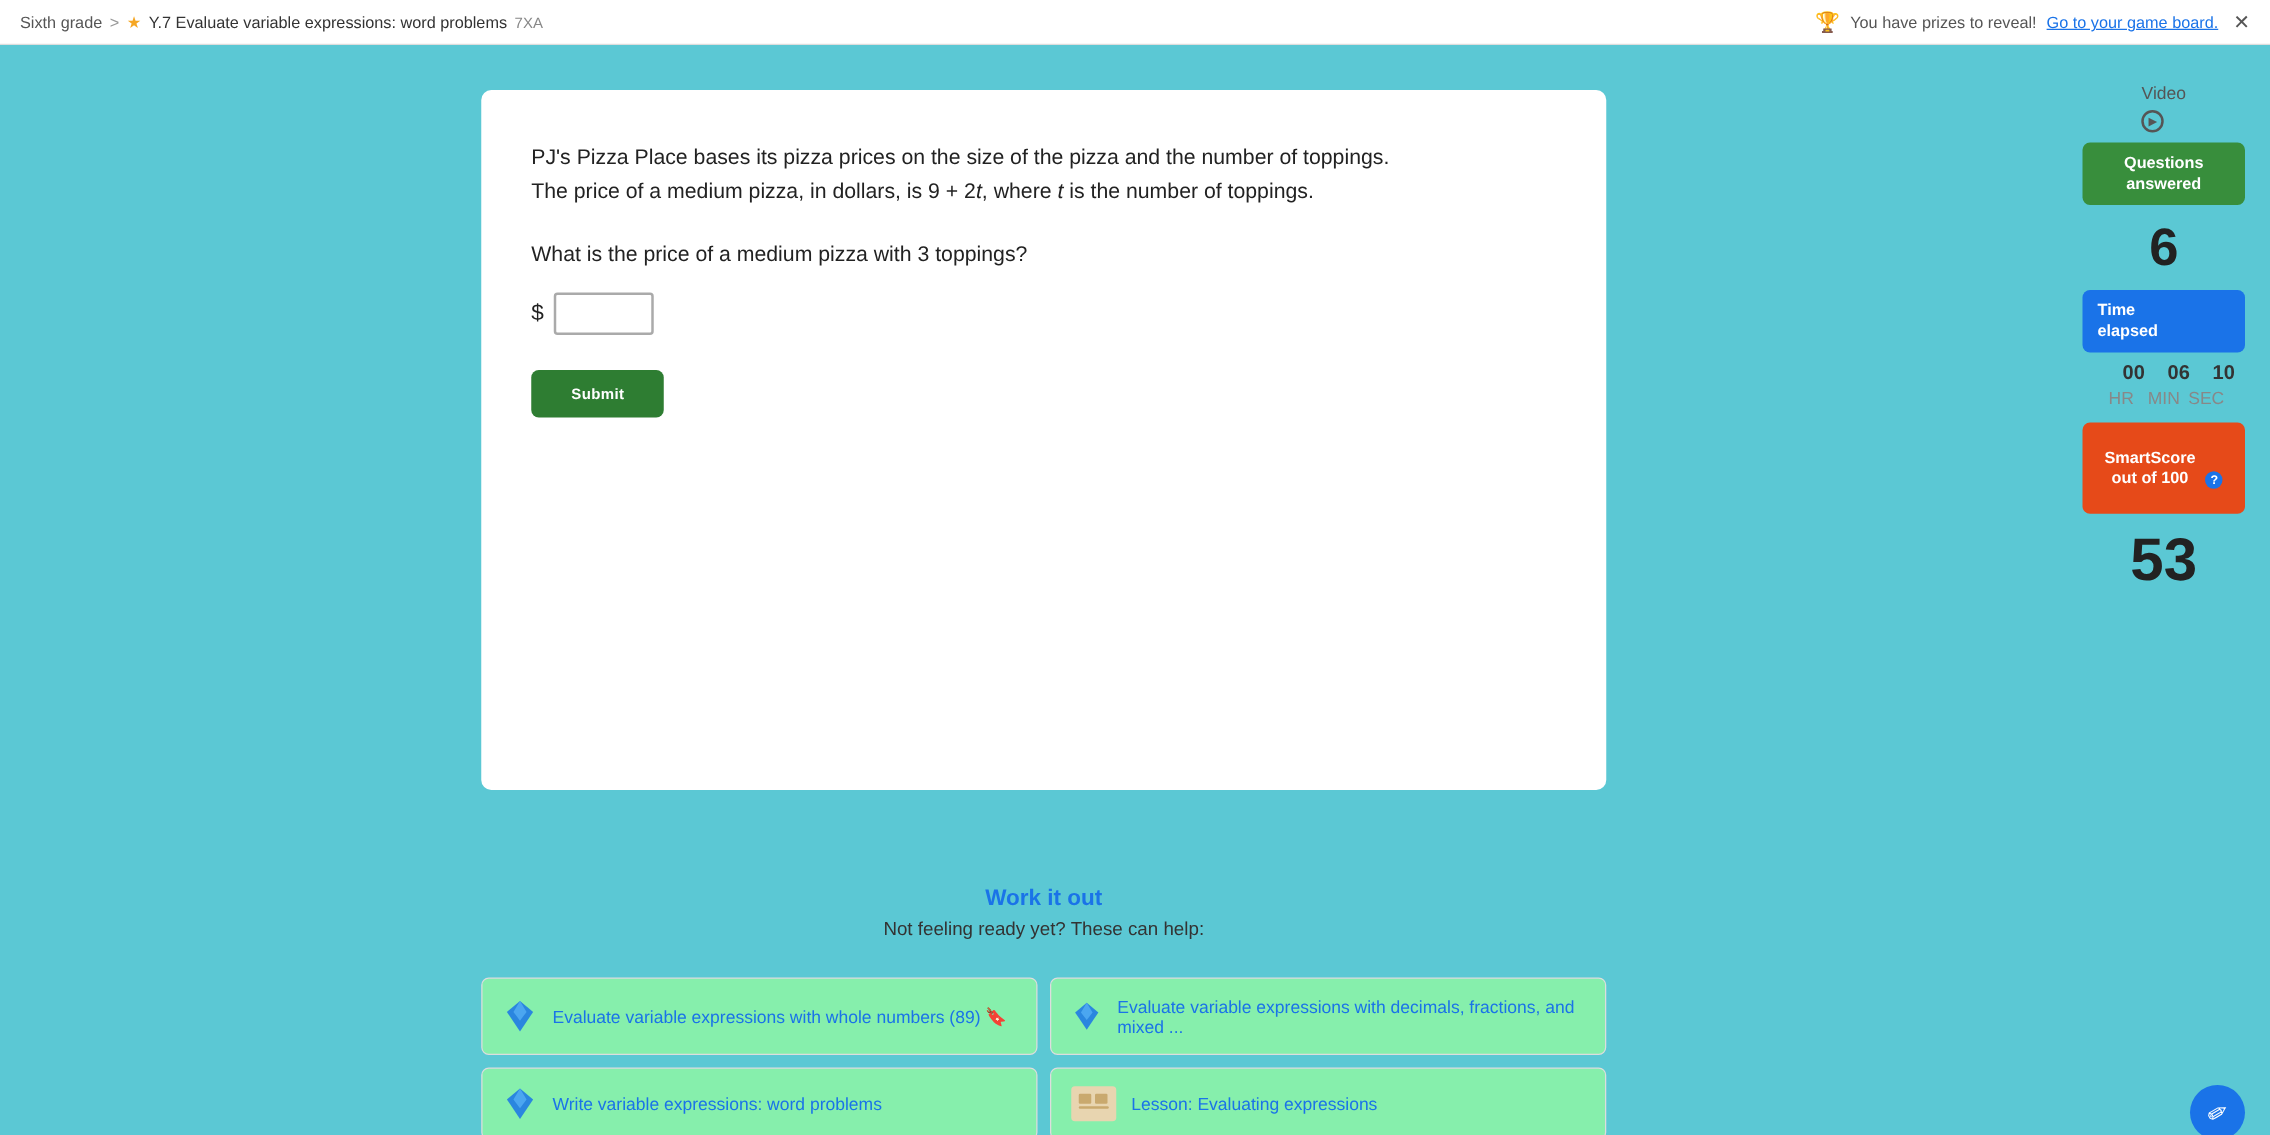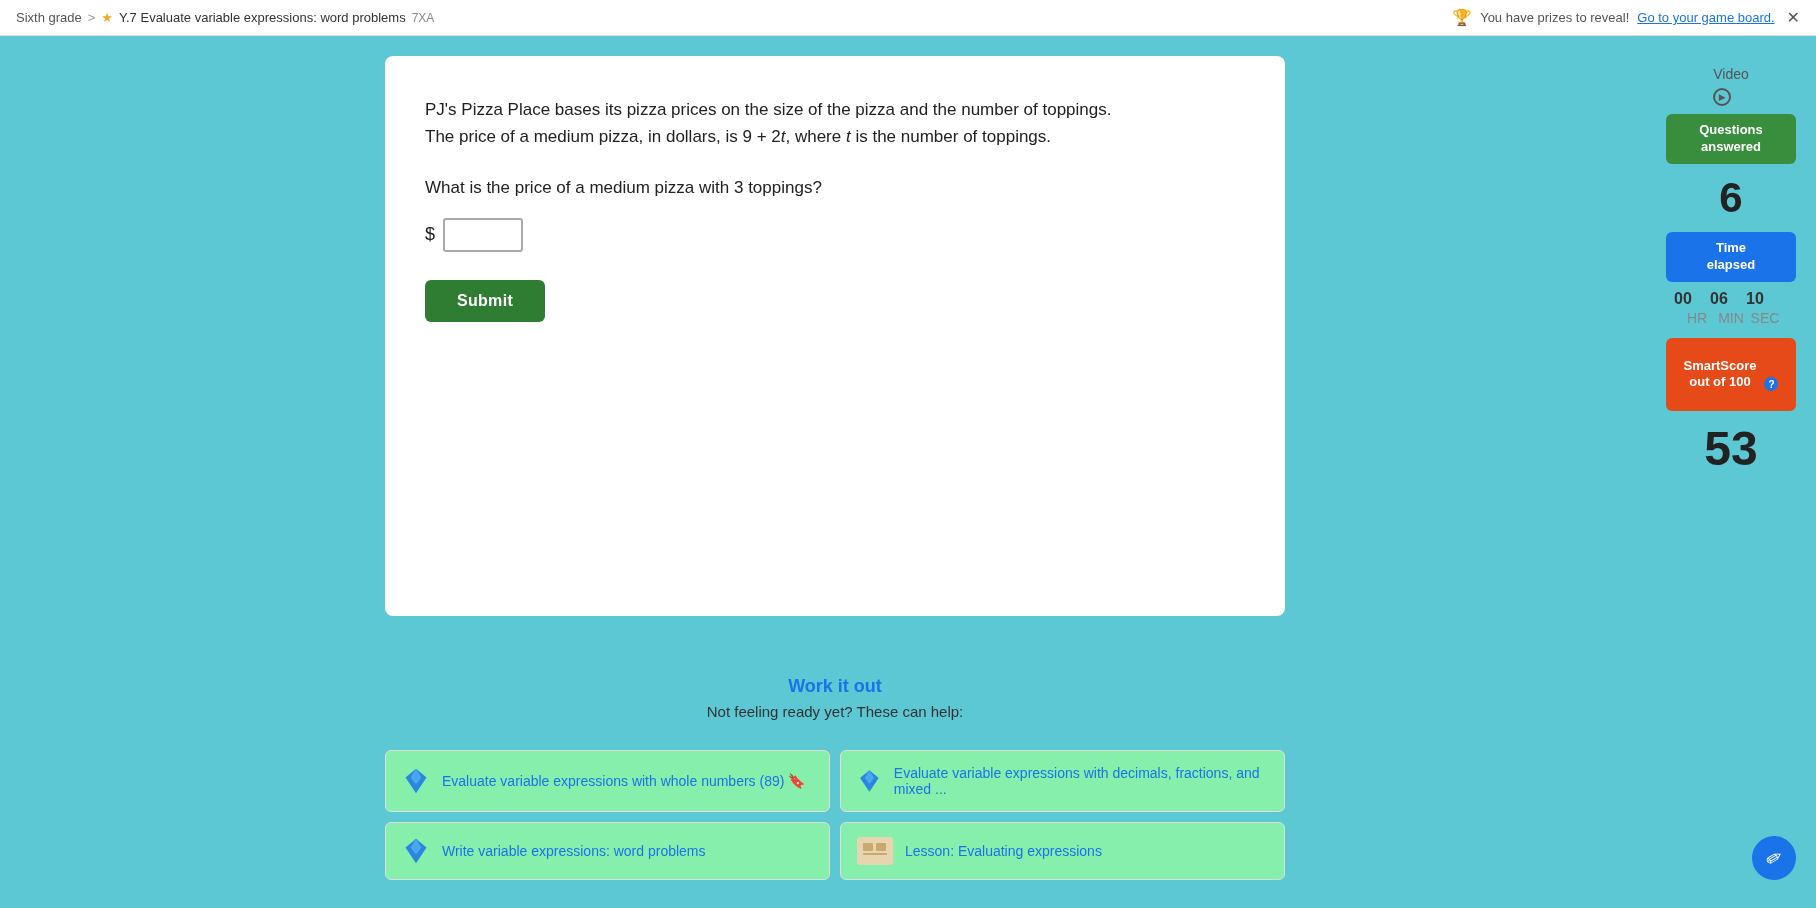--- a/index.html
+++ b/index.html
@@ -88,21 +88,21 @@
       gap: 0;
     }
 
     
     .question-card {
       background: white;
       border-radius: 8px;
       padding: 40px 40px 40px 40px;
       min-height: 560px;
       position: relative;
-      margin: 0 auto;
+      margin: 16px auto;
       width: 100%;
       max-width: 900px;
     }
 
     .question-text {
       font-size: 17px;
       color: #222;
       line-height: 1.6;
       margin-bottom: 24px;
     }
@@ -130,21 +130,21 @@
       padding: 4px 8px;
       outline: none;
     }
 
     .submit-btn {
       background: #2e7d32;
       color: white;
       border: none;
       border-radius: 6px;
       padding: 12px 32px;
-      font-size: 16px;
+      font-size: 12px;
       font-weight: 600;
       cursor: pointer;
       letter-spacing: 0.3px;
     }
 
     
     .work-it-out {
       text-align: center;
       margin-top: 40px;
       padding: 20px 0 10px 0;
@@ -253,36 +253,36 @@
     }
 
     .time-elapsed-btn {
       background: #1a73e8;
       color: white;
       border: none;
       border-radius: 6px;
       padding: 8px 12px;
       font-size: 13px;
       font-weight: 600;
-      text-align: center;
+      text-align: left;
       line-height: 1.3;
       cursor: pointer;
       width: 100%;
       margin-bottom: 8px;
     }
 
     .time-dots {
       display: flex;
       align-items: center;
       gap: 0;
       font-size: 14px;
       color: #333;
       margin-bottom: 2px;
       width: 100%;
-      justify-content: flex-start;
+      justify-content: flex-end;
     }
     .time-cell {
       text-align: center;
       min-width: 34px;
       font-size: 16px;
       font-weight: 600;
     }
     .time-labels {
       display: flex;
       gap: 0;

